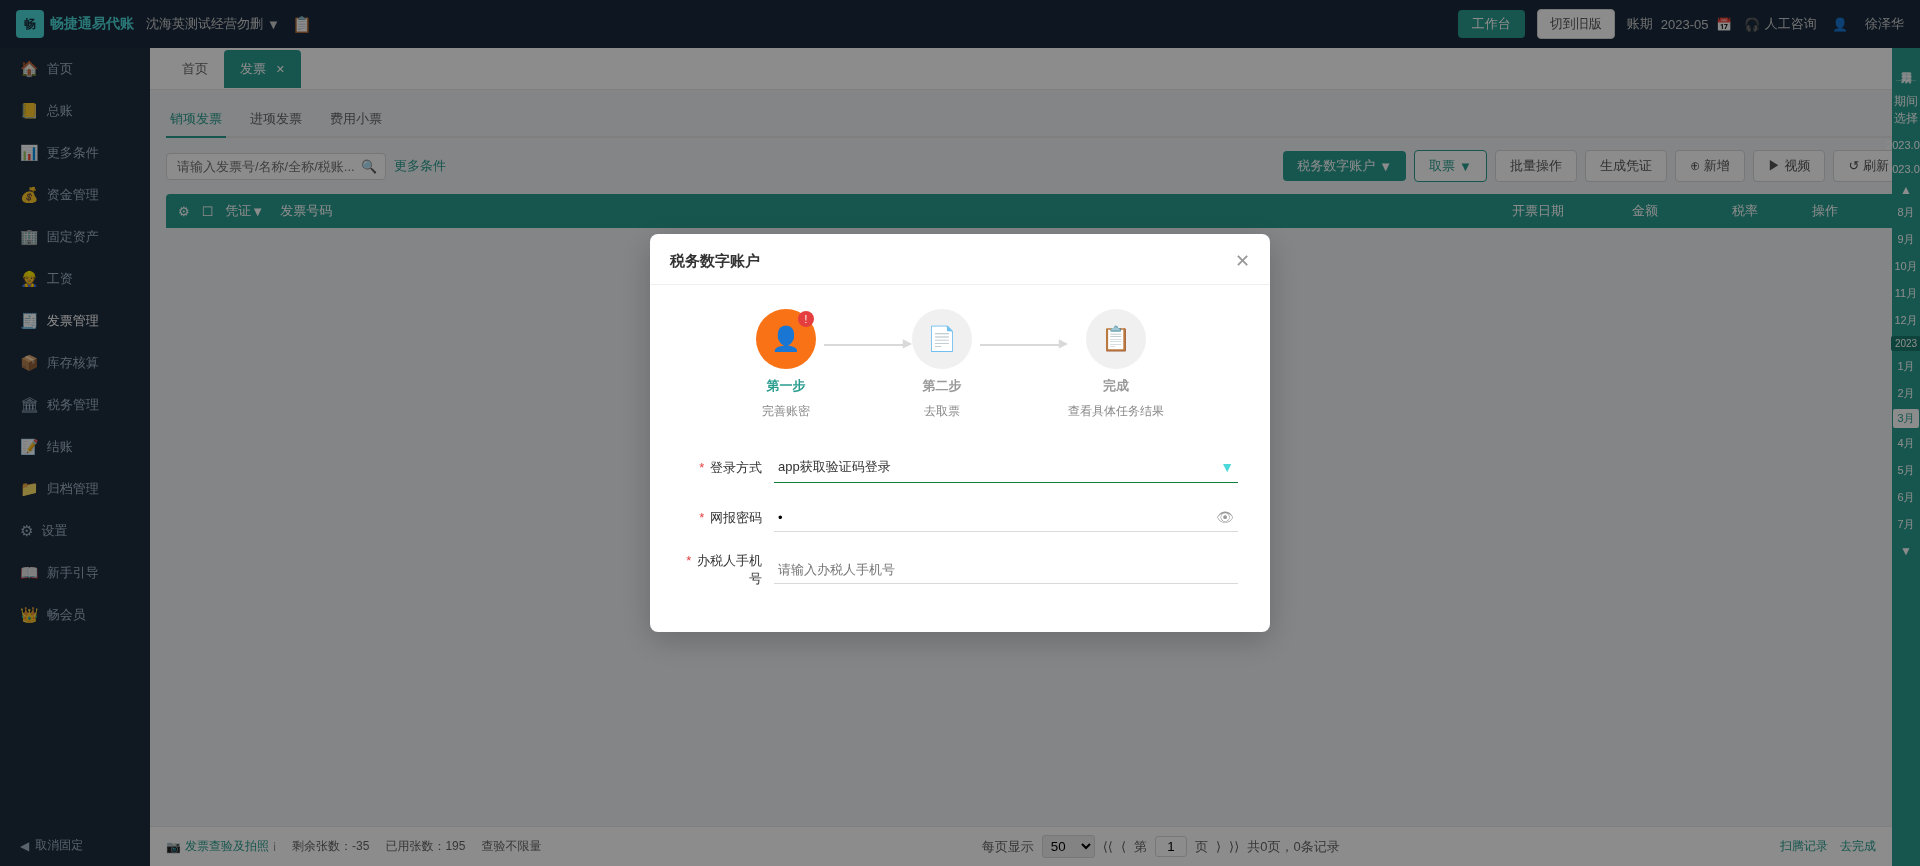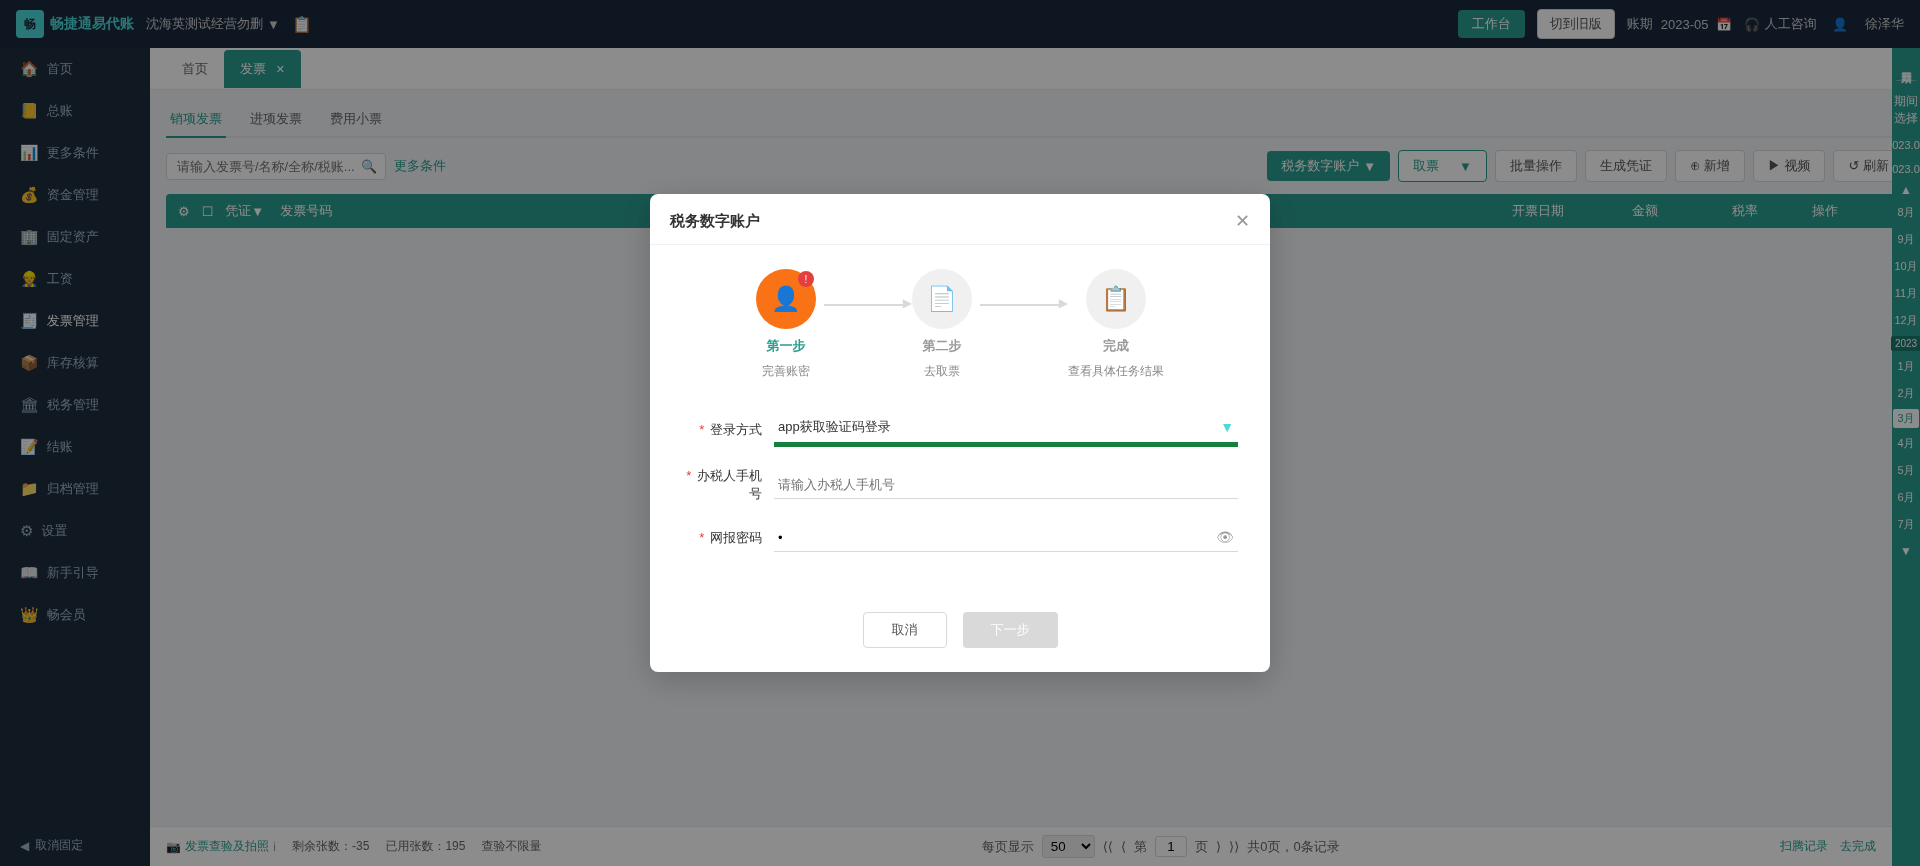--- a/index.html
+++ b/index.html
@@ -180,21 +180,21 @@
     .btn-teal-outline {
       background: #fff;
       color: #2a9d8f;
       border: 1px solid #2a9d8f;
       border-radius: 4px;
       padding: 6px 14px;
       cursor: pointer;
       font-size: 13px;
       display: flex;
       align-items: center;
-      gap: 20px;
+      gap: 4px;
     }
     .search-input {
       border: 1px solid #d9d9d9;
       border-radius: 4px;
       padding: 5px 30px 5px 10px;
       font-size: 13px;
       width: 220px;
       outline: none;
     }
     .filter-link { color: #2a9d8f; font-size: 13px; cursor: pointer; }
@@ -360,21 +360,21 @@
       border-bottom: 1px solid #d9d9d9;
       padding: 6px 4px;
       font-size: 13px;
       outline: none;
       background: transparent;
     }
     .form-select-wrapper {
       flex: 1;
       display: flex;
       align-items: center;
-      border-bottom: 5px solid #15803d;
+      border-bottom: 1px solid #15803d;
       padding: 6px 4px;
     }
     .form-select-value { flex: 1; font-size: 13px; color: #333; }
     .form-select-arrow { color: #4dd9d9; font-size: 14px; cursor: pointer; }
     .form-password-wrapper {
       flex: 1;
       display: flex;
       align-items: center;
       border-bottom: 1px solid #d9d9d9;
       padding: 6px 4px;
@@ -720,36 +720,32 @@
           </label>
           <div class="form-select-wrapper">
             <span class="form-select-value">app获取验证码登录</span>
             <span class="form-select-arrow">▼</span>
           </div>
         </div>
 
         <div class="form-row">
           <label class="form-label">
             <span class="req">*</span>
-            <span>办税人手机号</span>
-          </label>
-          <input class="form-control" type="text" placeholder="请输入办税人手机号" style="">
-        </div>
-
-        <div class="form-row">
-          <label class="form-label">
-            <span class="req">*</span>
             <span>网报密码</span>
           </label>
           <div class="form-password-wrapper">
             <input class="form-password-input" type="password" value="x" style="">
             <span class="form-eye">👁</span>
           </div>
         </div>
+
+        <div class="form-row">
+          <label class="form-label">
+            <span class="req">*</span>
+            <span>办税人手机号</span>
+          </label>
+          <input class="form-control" type="text" placeholder="请输入办税人手机号" style="">
+        </div>
       </div>
     </div>
 
-    <div class="modal-footer">
-      <button class="btn-cancel">取消</button>
-      <button class="btn-next">下一步</button>
-    </div>
   </div>
 </div>
 
 </body></html>

